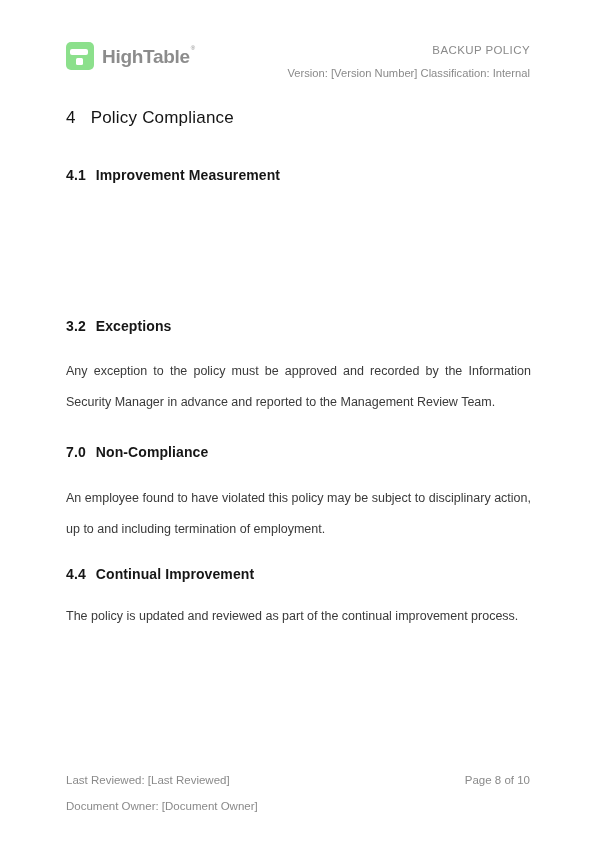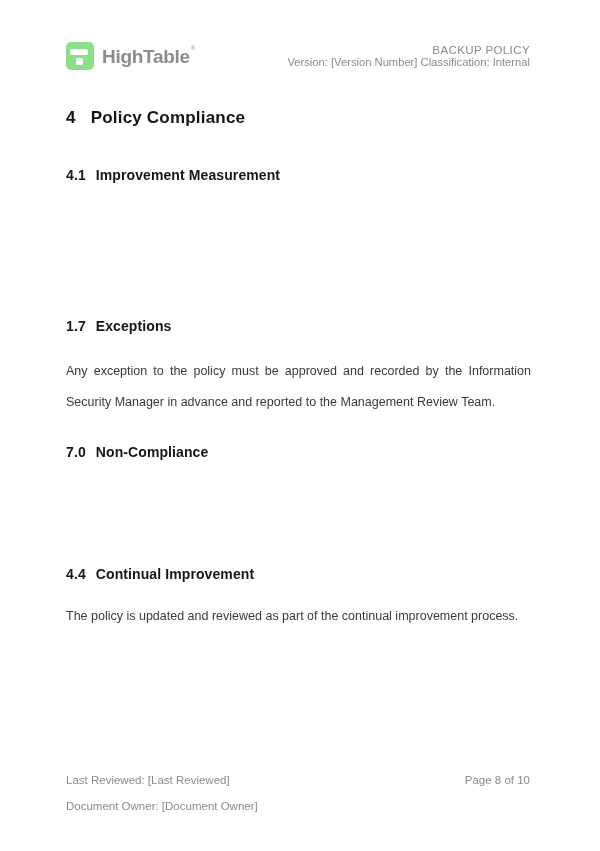--- a/index.html
+++ b/index.html
@@ -66,30 +66,31 @@
     top: 44px;
     right: 70px;
     text-align: right;
     color: var(--header-gray, #8a8a8a);
   }
   .doc-title {
     font-size: 11.5px;
     letter-spacing: 0.4px;
   }
   .doc-meta {
+    margin-top: 11px;
     font-size: 11.2px;
   }
 
   
   .h1 {
     position: absolute;
     left: 66px;
     top: 108px;
     font-size: 17px;
-    font-weight: bold;
+    font-weight: normal;
     color: #141414;
     letter-spacing: 0.2px;
   }
   .h1 .num { margin-right: 15px; }
 
   .h2 {
     position: absolute;
     left: 66px;
     font-size: 14px;
     font-weight: bold;
@@ -143,27 +144,28 @@
 
   <div class="h1">
     <span class="num">4</span><span>Policy Compliance</span>
   </div>
 
   <div class="h2 s1">
     <span class="num">4.1</span><span>Improvement Measurement</span>
   </div>
 
   <div class="h2 s2">
-    <span class="num">1.7</span><span>Exceptions</span>
+    <span class="num">3.2</span><span>Exceptions</span>
   </div>
   <div class="para s2">Any exception to the policy must be approved and recorded by the Information Security Manager in advance and reported to the Management Review Team.</div>
 
   <div class="h2 s3">
     <span class="num">7.0</span><span>Non-Compliance</span>
   </div>
+  <div class="para s3">An employee found to have violated this policy may be subject to disciplinary action, up to and including termination of employment.</div>
 
   <div class="h2 s4">
     <span class="num">4.4</span><span>Continual Improvement</span>
   </div>
   <div class="para s4">The policy is updated and reviewed as part of the continual improvement process.</div>
 
   <div class="footer-left-1">Last Reviewed: [Last Reviewed]</div>
   <div class="footer-page">Page 8 of 10</div>
   <div class="footer-left-2">Document Owner: [Document Owner]</div>
 

